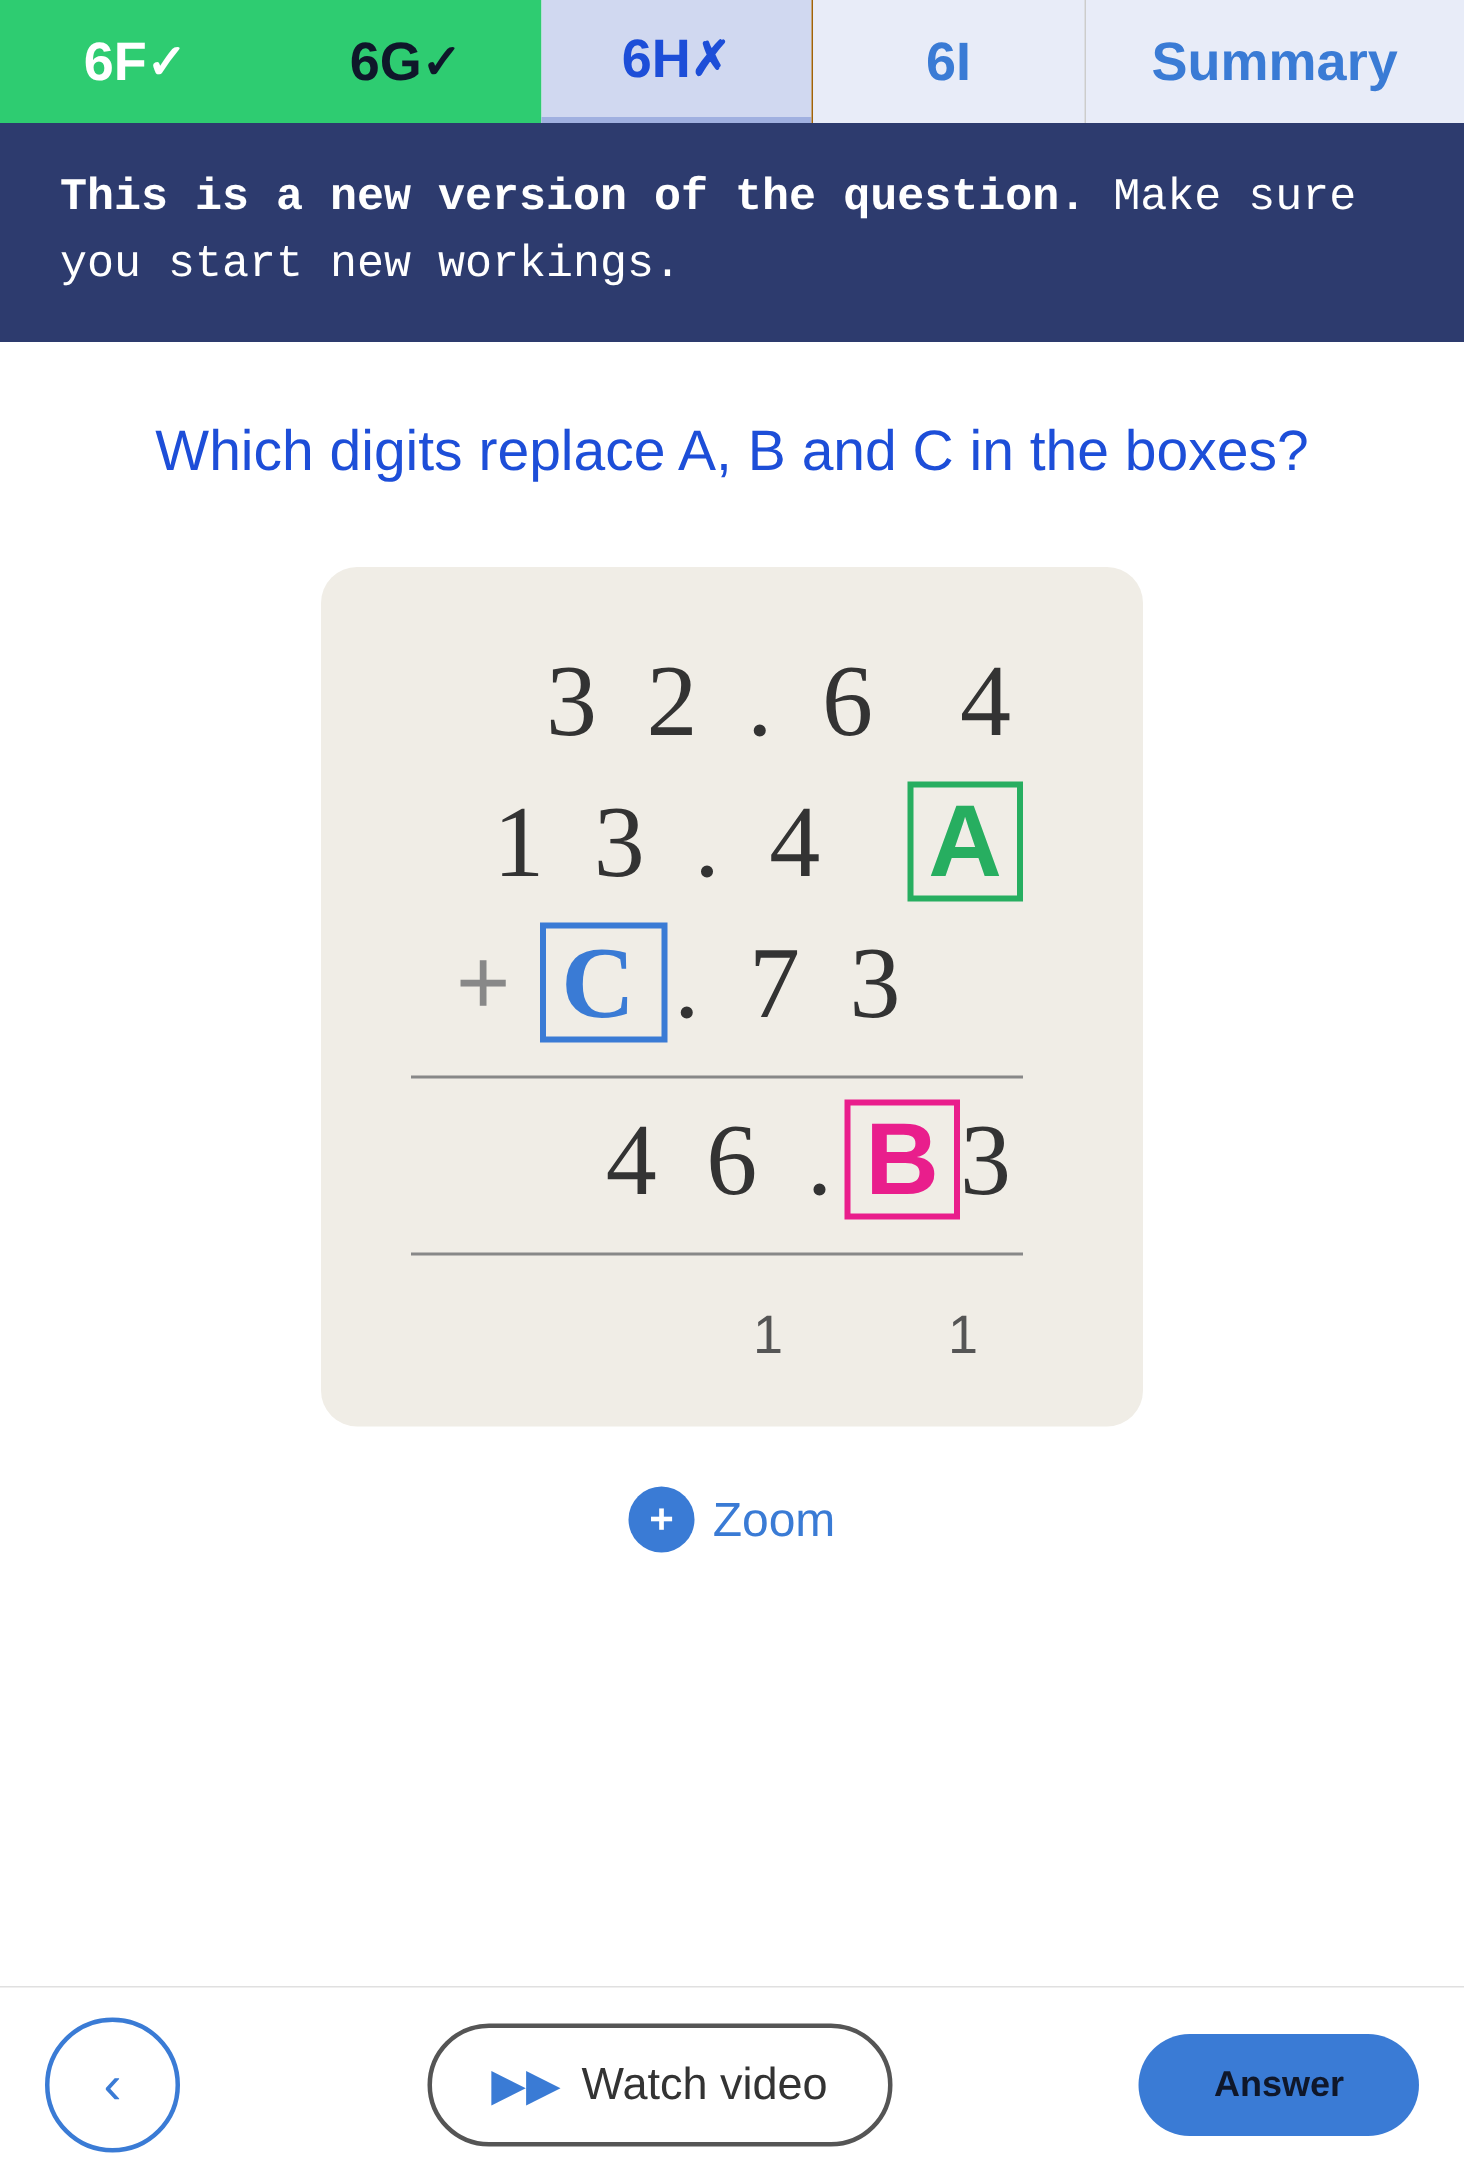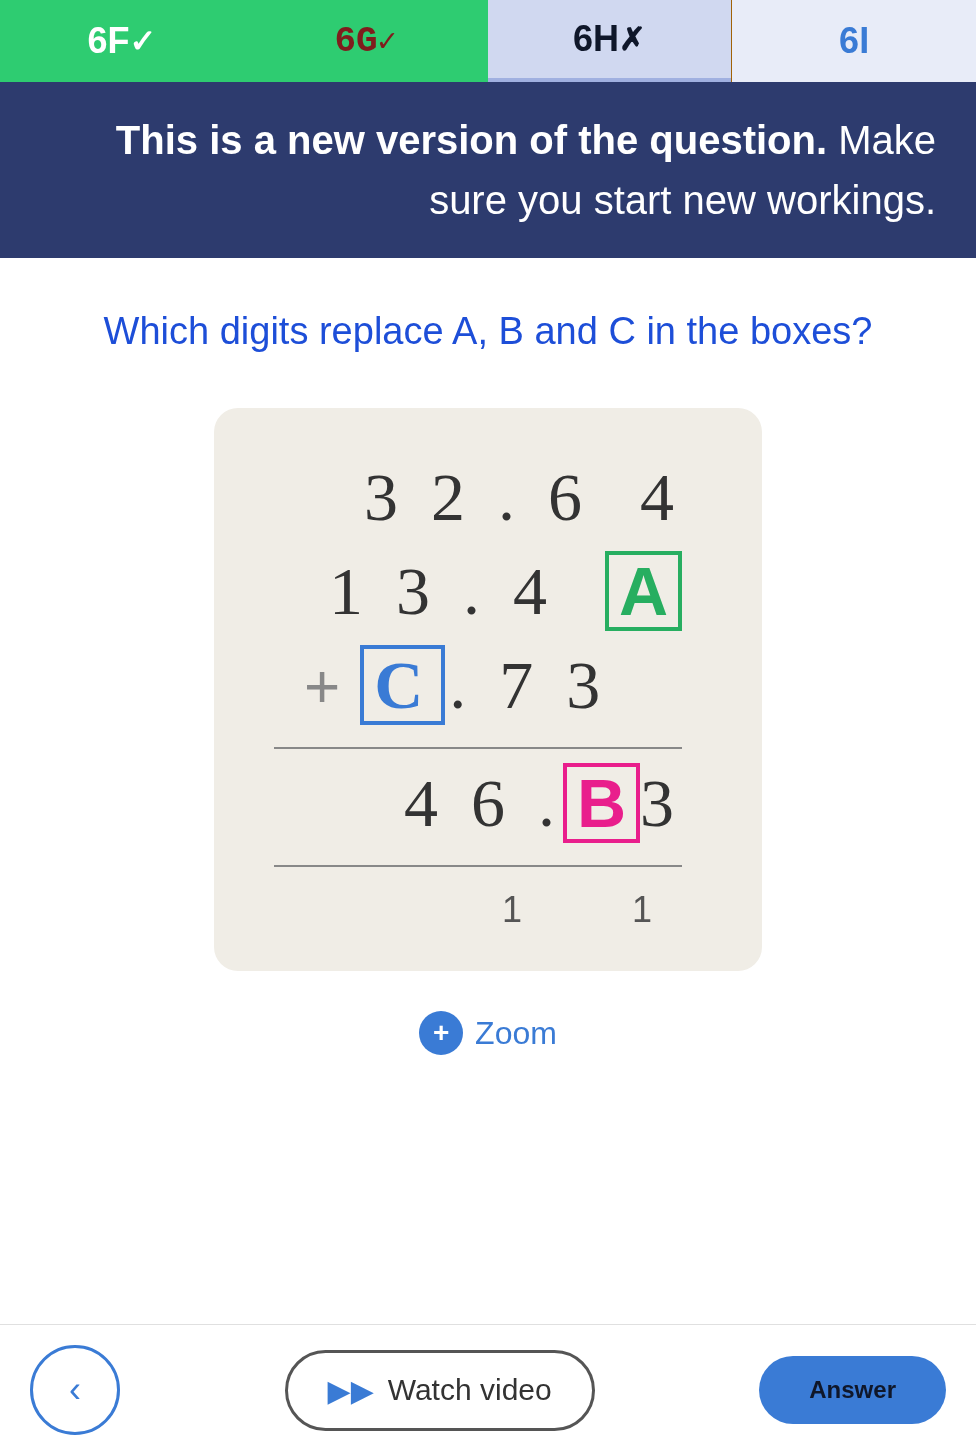--- a/index.html
+++ b/index.html
@@ -30,27 +30,26 @@
       cursor: pointer;
     }
 
     .tab-6f {
       background: #2ecc71;
       color: #fff;
     }
 
     .tab-6g {
       background: #2ecc71;
-      color: #7f1d1d;
-      font-family: Liberation Mono, monospace;
+      color: #0f172a;
     }
 
     .tab-6h {
       background: #d0d8f0;
-      color: #0f172a;
+      color: #1d4ed8;
       border-bottom: 4px solid #a0b0e0;
     }
 
     .tab-6i {
       background: #e8ecf8;
       color: #3a7bd5;
       border-left: 1px solid #a16207;
     }
 
     .tab-summary {
@@ -61,24 +60,25 @@
     }
 
     .tab-check {
       font-size: 32px;
     }
 
     
     .notice-banner {
       background: #2d3b6e;
       color: #fff;
-      text-align: right;
+      text-align: left;
       padding: 28px 40px;
-      font-size: 40px;
+      font-size: 30px;
       line-height: 1.5;
+      font-family: Liberation Mono, monospace;
     }
 
     .notice-banner strong {
       font-weight: bold;
     }
 
     
     .question-text {
       text-align: center;
       font-size: 38px;
@@ -173,21 +173,21 @@
     }
 
     .carry-row {
       display: flex;
       justify-content: flex-end;
       width: 100%;
       padding-right: 30px;
       font-size: 36px;
       color: #555;
       letter-spacing: 60px;
-      margin-top: 8px;
+      margin-top: 18px;
     }
 
     
     .zoom-section {
       display: flex;
       align-items: center;
       justify-content: center;
       gap: 12px;
       margin: 40px 0 30px;
       color: #3a7bd5;
@@ -291,20 +291,23 @@
 
     <div class="tab tab-6h">
       <span>6H</span>
       <span class="tab-check">✗</span>
     </div>
 
     <div class="tab tab-6i">
       <span>6I</span>
     </div>
 
+    <div class="tab tab-summary">
+      <span>Summary</span>
+    </div>
 
   </div>
 
   <div class="notice-banner">
     <strong>This is a new version of the question.</strong><span> Make sure you start new workings.</span>
   </div>
 
   <div class="question-text">
     <span>Which digits replace A, B and C in the boxes?</span>
   </div>

